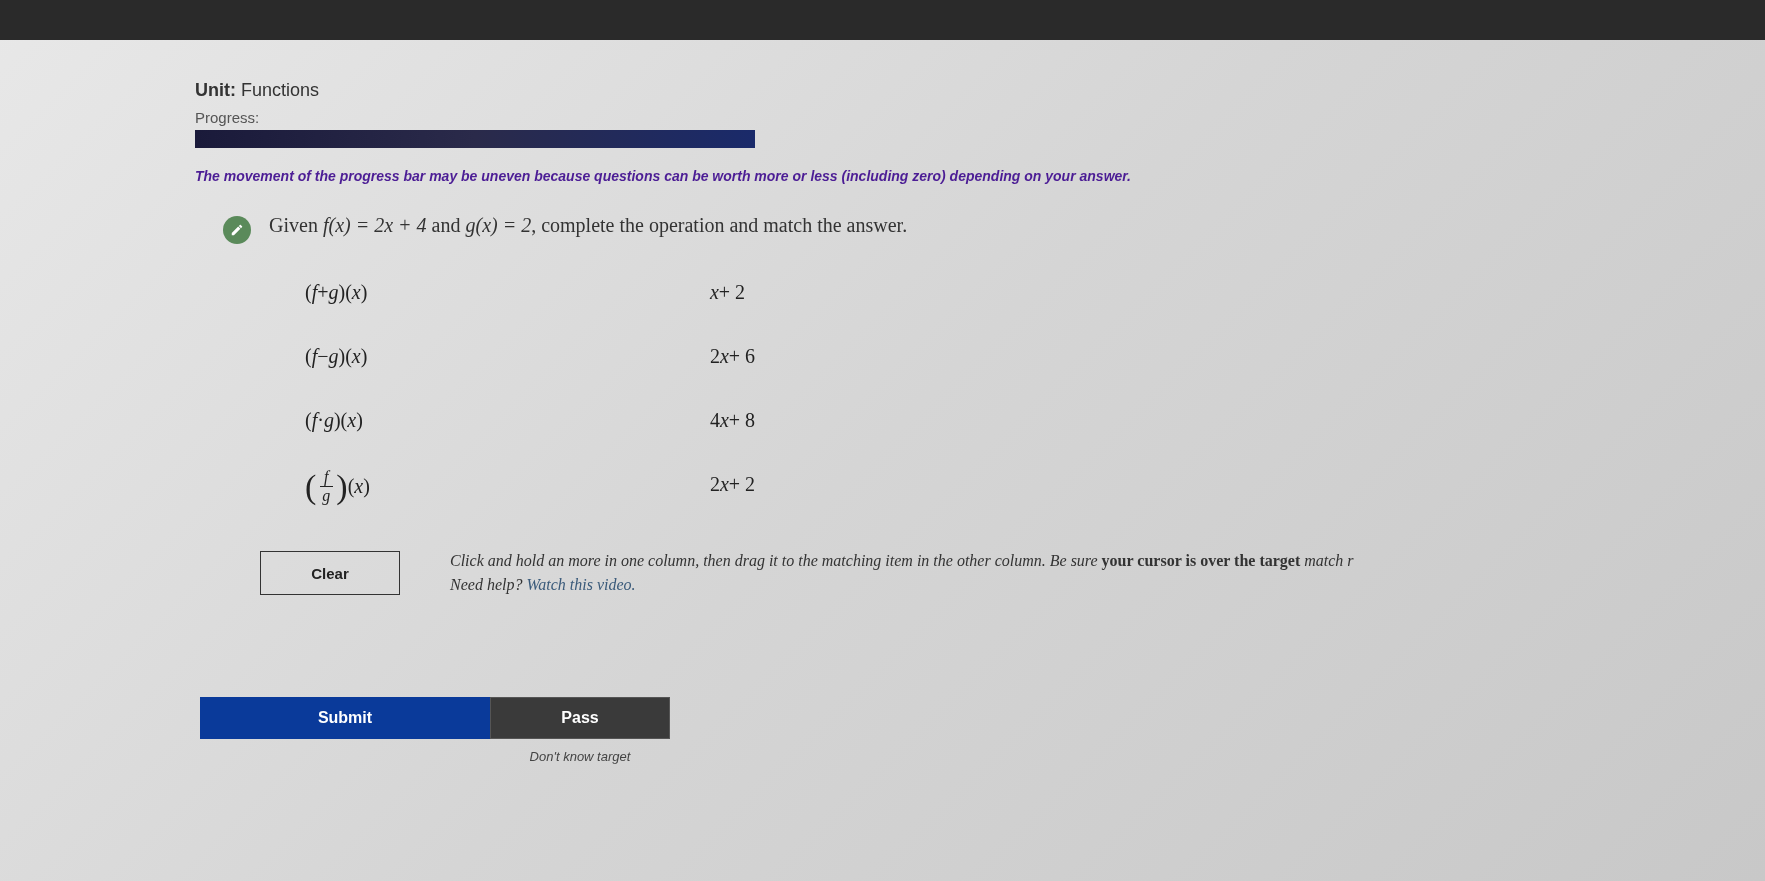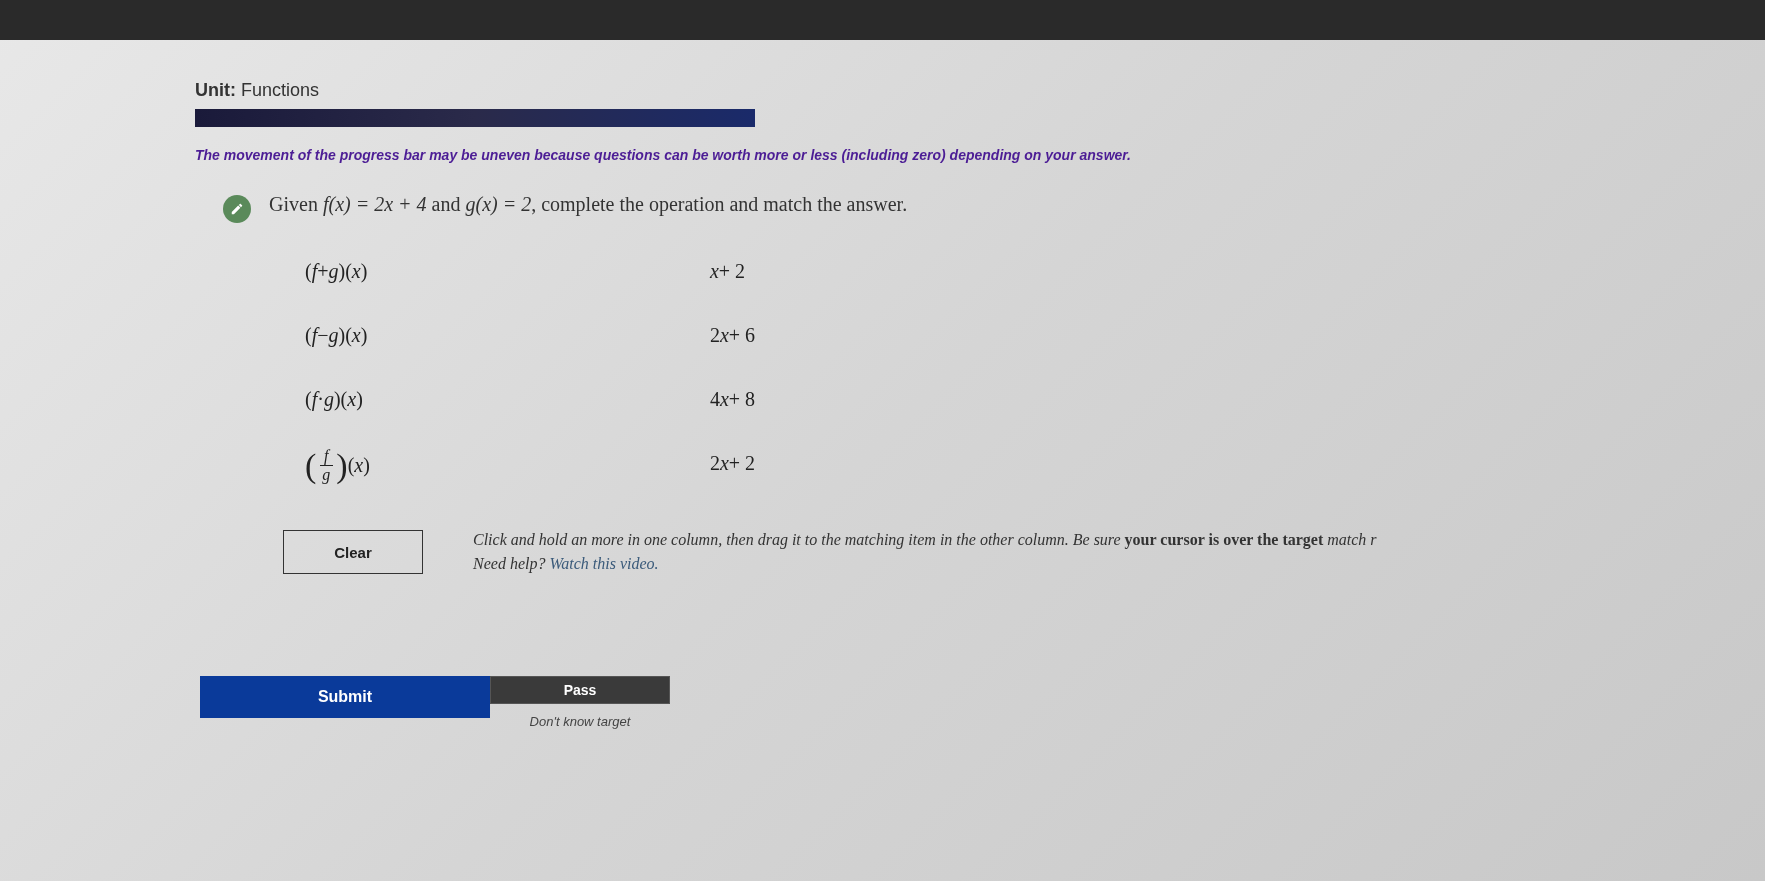--- a/index.html
+++ b/index.html
@@ -127,21 +127,21 @@
     .paren-big {
       font-size: 34px;
       line-height: 1;
       vertical-align: middle;
       font-weight: normal;
     }
     .clear-row {
       display: flex;
       align-items: center;
       gap: 50px;
-      margin-left: 88px;
+      margin-left: 65px;
       margin-bottom: 100px;
     }
     .clear-button {
       width: 140px;
       height: 44px;
       border: 1px solid #333;
       background: transparent;
       font-size: 15px;
       font-weight: bold;
       color: #222;
@@ -180,25 +180,25 @@
       font-family: Arial, sans-serif;
     }
     .pass-column {
       display: flex;
       flex-direction: column;
       align-items: center;
       gap: 10px;
     }
     .pass-button {
       width: 180px;
-      height: 28px;
+      height: 42px;
       background: #3a3a3a;
       color: white;
       border: 1px solid #555;
-      font-size: 14px;
+      font-size: 16px;
       font-weight: bold;
       cursor: pointer;
       font-family: Arial, sans-serif;
     }
     .dont-know {
       font-size: 13px;
       font-style: italic;
       color: #444;
     }
   </style>
@@ -207,20 +207,21 @@
 
 <div class="top-bar"></div>
 
 <div class="content">
 
   <div class="unit-header">
     <span class="unit-label">Unit:</span>
     <span>Functions</span>
   </div>
 
+  <div class="progress-label">Progress:</div>
 
   <div class="progress-bar-container">
     <div class="progress-bar-fill"></div>
   </div>
 
   <div class="progress-note">The movement of the progress bar may be uneven because questions can be worth more or less (including zero) depending on your answer.</div>
 
   <div class="question-row">
     <div class="pencil-icon">
       <svg viewBox="0 0 24 24">

